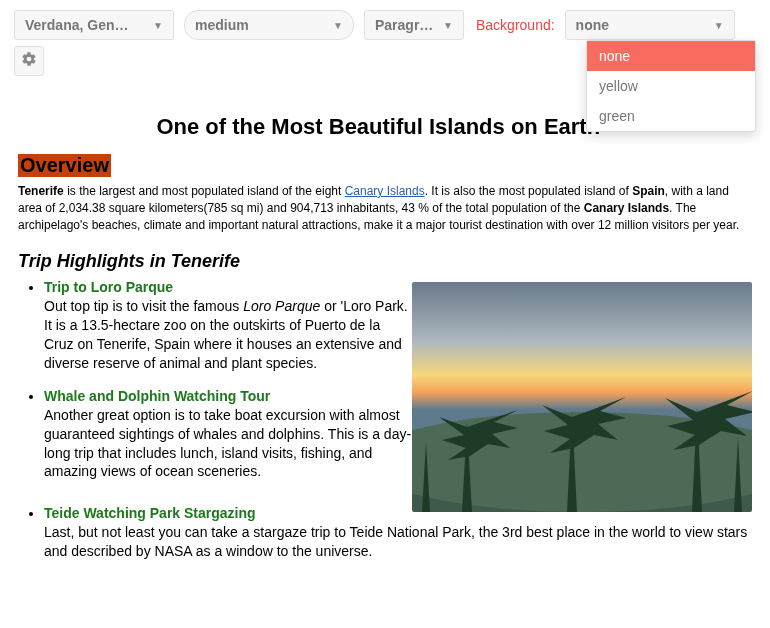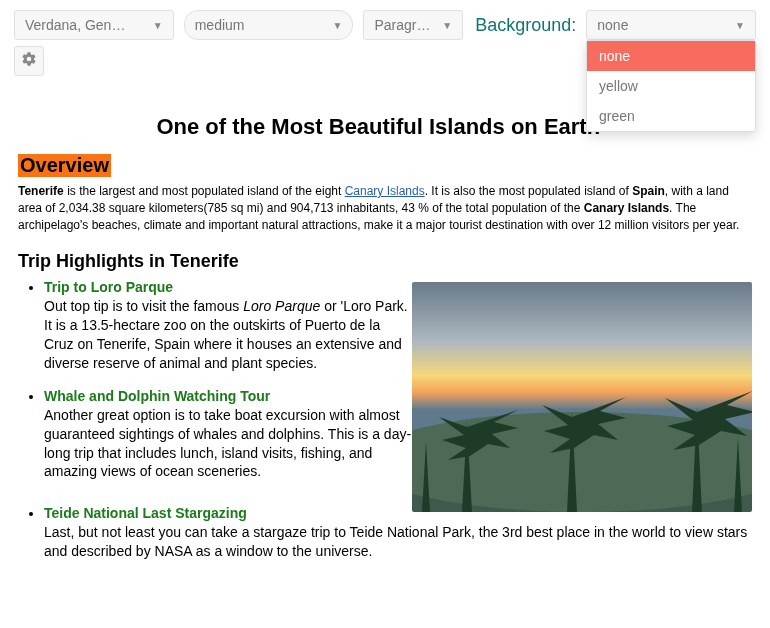--- a/index.html
+++ b/index.html
@@ -5,28 +5,28 @@
   * { box-sizing: border-box; margin: 0; padding: 0; }
   body { font-family: Arial, Helvetica, sans-serif; background: #fff; }
   .app { width: 770px; padding: 10px 14px 20px 14px; position: relative; }
 
   .toolbar { display: flex; gap: 10px; align-items: center; position: relative; }
   .dropdown {
     display: flex; align-items: center; justify-content: space-between;
     height: 30px; padding: 0 10px; background: #f7f7f7;
     border: 1px solid #e0e0e0; border-radius: 3px;
     color: #777; font-size: 14px; cursor: pointer;
-    overflow: hidden; white-space: nowrap; text-overflow: ellipsis;
+    overflow: hidden; white-space: nowrap; text-overflow: ellipsis; font-weight: bold;
   }
   .dropdown .label { overflow: hidden; text-overflow: ellipsis; }
   .caret { font-size: 10px; color: #888; margin-left: 8px; flex-shrink: 0; }
   .dd-font { width: 160px; }
   .dd-size { width: 170px; border-radius: 14px; }
   .dd-para { width: 100px; }
-  .bglabel { color: #0f766e; font-size: 18px; margin-left: 2px; }
+  .bglabel { color: #ef4444; font-size: 14px; margin-left: 2px; }
   .dd-bg { width: 170px; }
 
   .gear-btn {
     width: 30px; height: 30px; display: flex; align-items: center; justify-content: center;
     background: #f7f7f7; border: 1px solid #e0e0e0; border-radius: 3px;
     color: #888; cursor: pointer; margin-top: 6px;
   }
 
   .dropdown-menu {
     position: absolute; top: 40px; right: 14px; width: 170px;
@@ -35,27 +35,27 @@
   }
   .dropdown-menu .item {
     padding: 7px 12px; font-size: 14px; color: #777; cursor: pointer;
   }
   .dropdown-menu .item.selected { background: #f76c5e; color: #fff; }
 
   .content { padding: 10px 4px; }
   .title { text-align: center; font-weight: bold; font-size: 22px; margin: 28px 0 14px 0; font-family: Verdana, Geneva, sans-serif; }
   .heading-overview {
     font-weight: bold; font-size: 20px; font-family: Verdana, Geneva, sans-serif;
-    display: inline-block; background: #f97316; padding: 0 2px; margin-bottom: 6px;
+    display: inline-block; background: #c2410c; padding: 0 2px; margin-bottom: 6px;
   }
   .para { font-size: 12px; line-height: 1.4; font-family: Verdana, Geneva, sans-serif; margin-bottom: 16px; }
   .para b { font-weight: bold; }
   a.link { color: #2a5db0; text-decoration: underline; }
 
-  .subheading { font-weight: bold; font-size: 18px; font-family: Verdana, Geneva, sans-serif; margin: 18px 0 6px 0; }
+  .subheading { font-weight: bold; font-size: 18px; font-family: Verdana, Geneva, sans-serif; margin: 18px 0 6px 0; font-style: italic; }
 
   .trip-row { display: flex; align-items: flex-start; }
   .trip-col { flex: 1; }
   ul.highlights { list-style: disc; padding-left: 26px; }
   ul.highlights li { margin-bottom: 14px; font-size: 14px; font-family: Verdana, Geneva, sans-serif; line-height: 1.35; }
   .hl-title { color: #1c7a1c; font-weight: bold; display: inline; }
   .photo { width: 340px; height: 230px; flex-shrink: 0; border-radius: 2px; overflow: hidden; margin-top: 4px; }
   .after-photo { font-size: 14px; font-family: Verdana, Geneva, sans-serif; line-height: 1.35; margin-top: -8px; padding-left: 26px; list-style: disc; }
   .after-photo li { margin-bottom: 14px; }
 </style>
@@ -144,18 +144,18 @@
             <path d="M285 130 l-32 -14 l28 22 l-26 6 l28 9 l-22 15 l26 -5 l22 -14 l26 5 l-22 -17 l30 -7 l-28 -7 l28 -15 l-34 13 Z"></path>
             <path d="M10 230 L14 160 L18 230 Z"></path>
             <path d="M330 230 L326 155 L322 230 Z"></path>
           </g>
         </svg>
       </div>
     </div>
 
     <ul class="highlights after-photo">
       <li>
-        <span class="hl-title">Teide National Last Stargazing</span><br>
+        <span class="hl-title">Teide Watching Park Stargazing</span><br>
         <span>Last, but not least you can take a stargaze trip to Teide National Park, the 3rd best place in the world to view stars and described by NASA as a window to the universe.</span>
       </li>
     </ul>
   </div>
 </div>
 
 </body></html>

